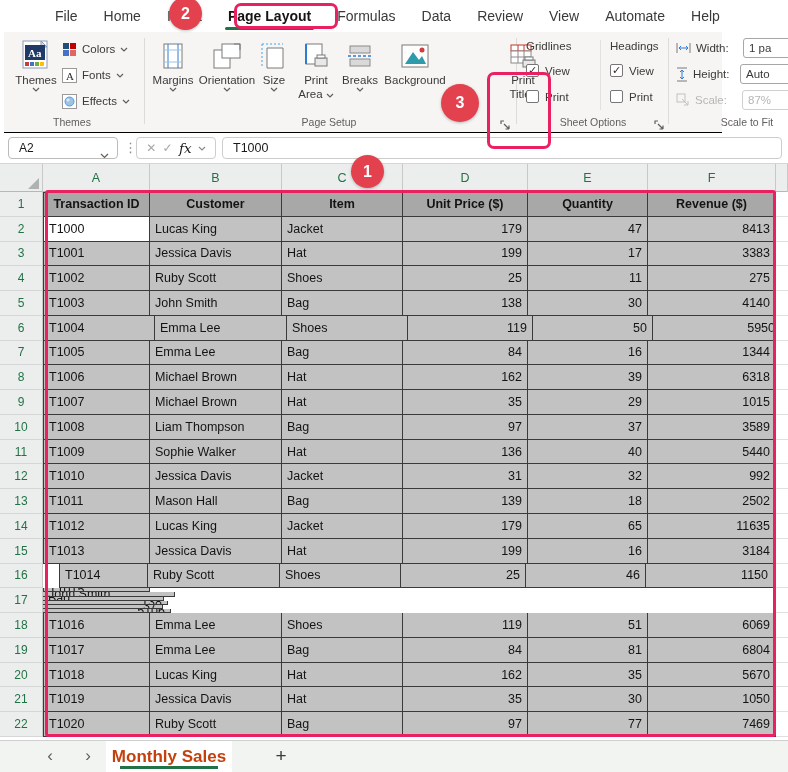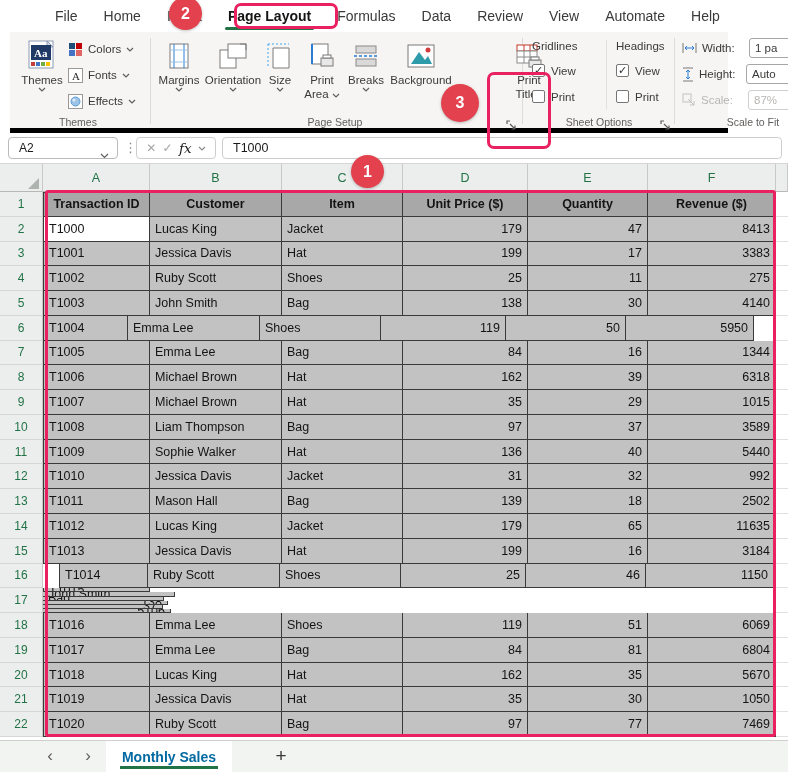--- a/index.html
+++ b/index.html
@@ -7,21 +7,21 @@
   body { font-family:"Liberation Sans", sans-serif; background:#fff; position:relative; overflow:hidden; }
   .abs { position:absolute; }
 
   
   #menubar { left:0; top:0; width:788px; height:32px; background:#fff; display:flex; align-items:center; padding-left:42px; }
   .menu-item { position:relative; padding:0 13px; font-size:14px; color:#3b3a39; height:32px; line-height:32px; cursor:default; white-space:nowrap; }
   .menu-item.active { color:#161514; font-weight:bold; }
   .menu-item.active .mi-underline { position:absolute; left:10px; right:10px; bottom:2px; height:3px; background:#217346; border-radius:2px; }
 
   
-  #ribbon { left:10px; top:32px; width:718px; height:101px; background:#f6f5f3; border-bottom:5px solid #000000; }
+  #ribbon { left:4px; top:32px; width:718px; height:101px; background:#f6f5f3; border-bottom:1px solid #000000; }
   .vdiv { position:absolute; top:6px; height:86px; width:1px; background:#dddbd9; }
   .group-label { position:absolute; top:84px; font-size:10.5px; color:#605e5c; text-align:center; white-space:nowrap; }
   .bigbtn { position:absolute; top:4px; height:82px; display:flex; flex-direction:column; align-items:center; border-radius:4px; }
   .bigbtn .bicon { height:34px; display:flex; align-items:flex-end; justify-content:center; padding-top:4px; }
   .bigbtn .lbl { font-size:11.5px; color:#3b3a39; line-height:14px; text-align:center; margin-top:3px; white-space:nowrap; }
   .smallbtn { position:absolute; left:58px; width:78px; height:22px; display:flex; align-items:center; gap:5px; font-size:11.5px; color:#3b3a39; }
   .chevron-svg { display:inline-block; }
   .so-title { position:absolute; font-size:11.5px; color:#3b3a39; white-space:nowrap; }
   .checkrow { position:absolute; display:flex; align-items:center; gap:6px; font-size:11.5px; color:#3b3a39; }
   .cbx { width:13px; height:13px; border:1px solid #767676; border-radius:2px; background:#fff; font-size:11px; line-height:11px; text-align:center; color:#2b2b2b; }
@@ -53,21 +53,21 @@
   .cell.ar { justify-content:flex-end; padding-right:5px; }
   .cell.hdr { background:#a8a8a8; font-weight:bold; justify-content:center; border-top:1px solid #3a3a3a; padding:0; }
   .cell.selected { background:#ffffff; }
   #gsliver { position:absolute; left:776px; top:28px; width:12px; height:546px;
     background:repeating-linear-gradient(to bottom, #ffffff 0px, #ffffff 23.77px, #e0e0e0 23.77px, #e0e0e0 24.77px); }
 
   
   #sheetbar { left:0; top:740px; width:788px; height:32px; background:#f2f4f2; border-top:1px solid #cfcfcf; }
   .nav-arrow { position:absolute; top:0; height:32px; line-height:30px; font-size:17px; color:#605e5c; width:20px; text-align:center; }
   #activetab { position:absolute; left:106px; top:0; width:126px; height:31px; background:#fff; display:flex; align-items:center; justify-content:center; }
-  #activetab .tab-label { font-size:14px; font-weight:bold; color:#0369a1; }
+  #activetab .tab-label { font-size:17px; font-weight:bold; color:#c2410c; }
   #activetab .tab-underline { position:absolute; left:14px; right:14px; bottom:3px; height:3px; background:#217346; }
   #addsheet { position:absolute; left:268px; top:0; width:26px; height:32px; font-size:19px; color:#3b3a39; text-align:center; line-height:30px; }
 
   
   .ann-box { position:absolute; border:3px solid #ea2160; border-radius:7px; pointer-events:none; }
   .ann-circle { position:absolute; width:33px; height:33px; border-radius:50%; background:#e2414d; color:#fff; font-size:16px; font-weight:bold; display:flex; align-items:center; justify-content:center; box-shadow:0 1px 3px rgba(0,0,0,.25); }
 </style>
 </head>
 <body>
 
@@ -396,21 +396,21 @@
       </div>
       <div class="gridrow" style="top: 127.08px; height: 24.77px;">
         <div class="cell al first" style="width: 107px;">T1003</div>
         <div class="cell al" style="width: 132px;">John Smith</div>
         <div class="cell al" style="width: 121px;">Bag</div>
         <div class="cell ar" style="width: 125px;">138</div>
         <div class="cell ar" style="width: 120px;">30</div>
         <div class="cell ar" style="width: 128px;">4140</div>
       </div>
       <div class="gridrow" style="top: 151.85px; height: 24.77px;">
-        <div class="cell al first" style="width: 85px;">T1004</div>
+        <div class="cell al first" style="width: 112px;">T1004</div>
         <div class="cell al" style="width: 132px;">Emma Lee</div>
         <div class="cell al" style="width: 121px;">Shoes</div>
         <div class="cell ar" style="width: 125px;">119</div>
         <div class="cell ar" style="width: 120px; text-align: center;">50</div>
         <div class="cell ar" style="width: 128px;">5950</div>
       </div>
       <div class="gridrow" style="top: 176.62px; height: 24.77px;">
         <div class="cell al first" style="width: 107px;">T1005</div>
         <div class="cell al" style="width: 132px;">Emma Lee</div>
         <div class="cell al" style="width: 121px;">Bag</div>

